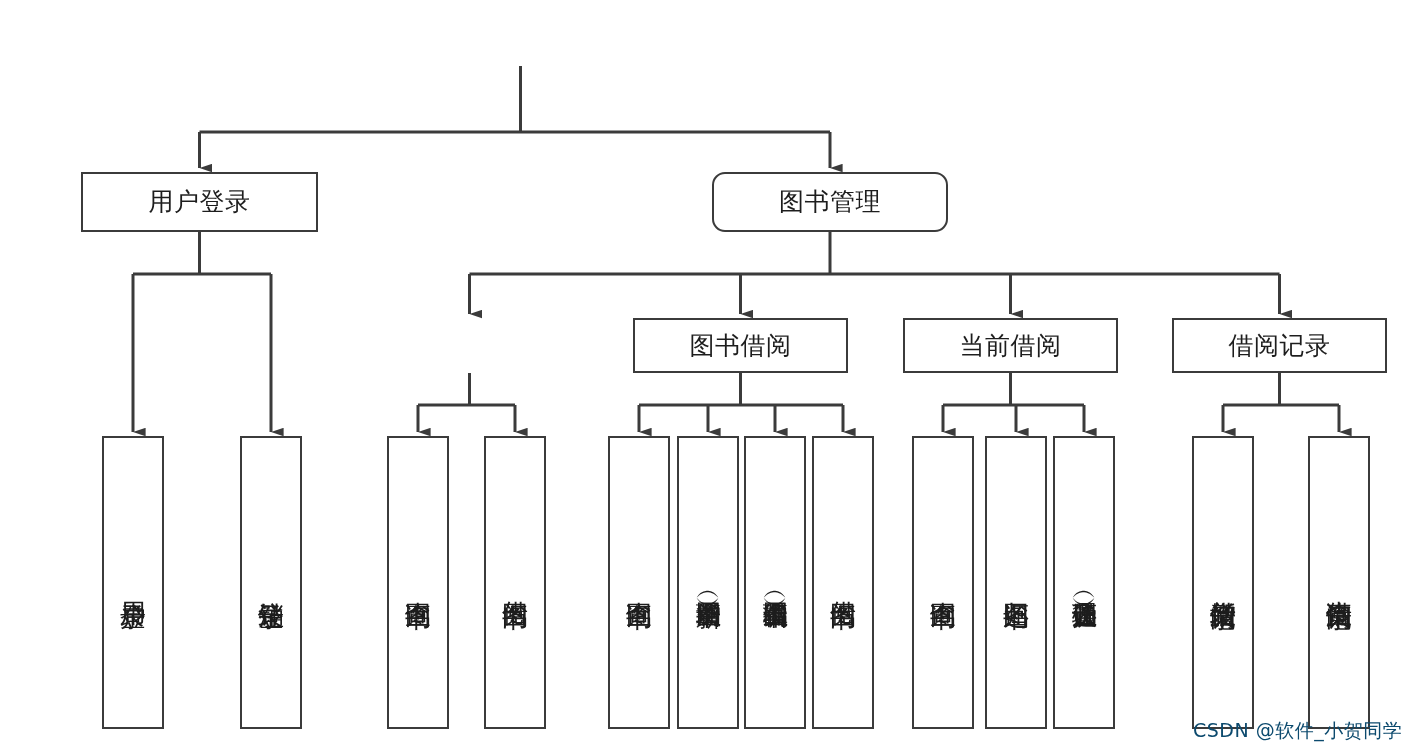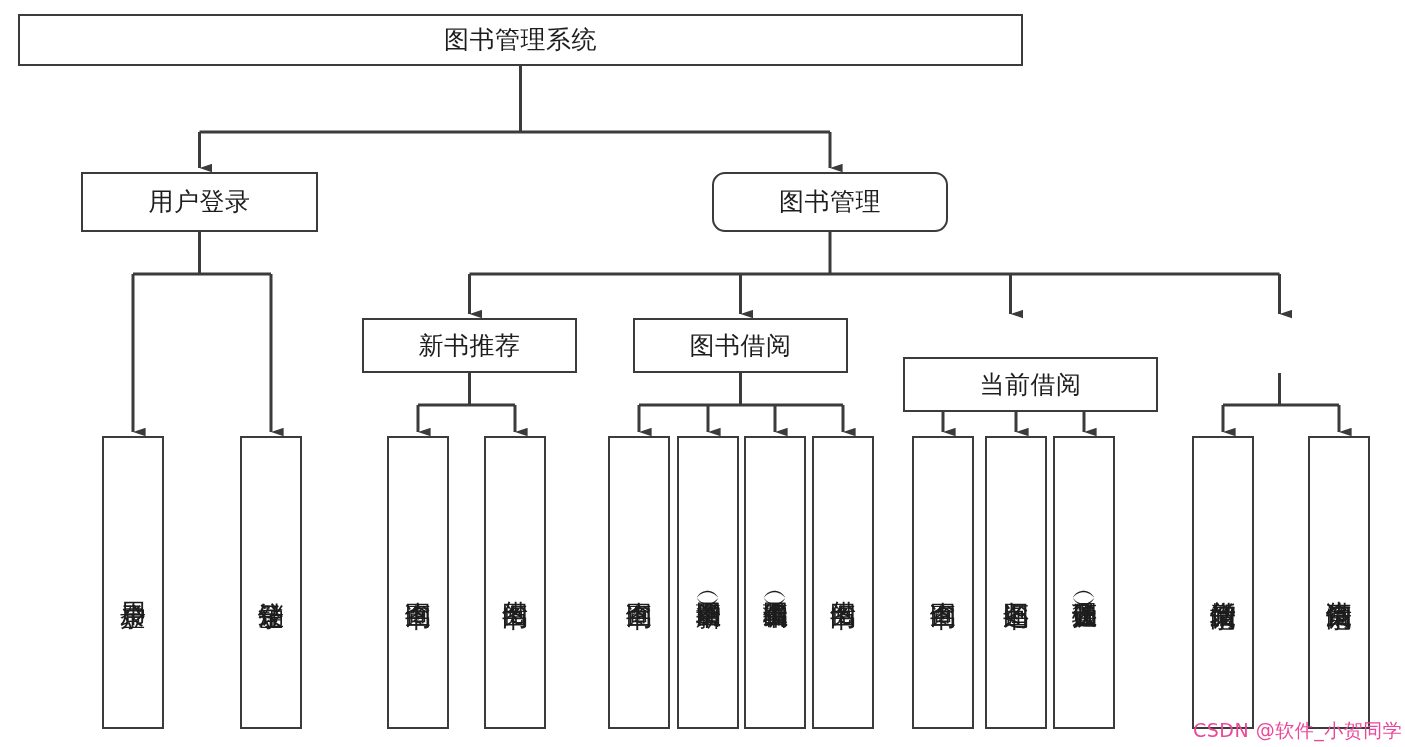--- a/index.html
+++ b/index.html
@@ -111,37 +111,36 @@
       <path d="M1016,405 L1016,432" marker-end="url(#arrow)"></path>
       <path d="M1084,405 L1084,432" marker-end="url(#arrow)"></path>
 
       <path d="M1279.5,373 L1279.5,405"></path>
       <path d="M1223,405 L1339,405"></path>
       <path d="M1223,405 L1223,432" marker-end="url(#arrow)"></path>
       <path d="M1339,405 L1339,432" marker-end="url(#arrow)"></path>
     </g>
   </svg>
 
-  <div class="node horiz" style="left: 18px; top: 14px; width: 1005px; height: 52px; border-color: rgb(59, 59, 59); color: rgb(29, 29, 29);">图书管理系统</div>
 
   <div class="node horiz" style="left: 81px; top: 172px; width: 237px; height: 60px; border-color: rgb(59, 59, 59); color: rgb(29, 29, 29);">用户登录</div>
   <div class="node horiz" style="left: 712px; top: 172px; width: 236px; height: 60px; border-color: rgb(59, 59, 59); color: rgb(29, 29, 29); border-radius: 13px;">图书管理</div>
 
-  <div class="node horiz" style="left: 362px; top: 318px; width: 215px; height: 55px; border-color: rgb(59, 59, 59); color: rgb(29, 29, 29);">新书推荐</div>
   <div class="node horiz" style="left: 633px; top: 318px; width: 215px; height: 55px; border-color: rgb(59, 59, 59); color: rgb(29, 29, 29); text-align: center;">图书借阅</div>
-  <div class="node horiz" style="left: 903px; top: 318px; width: 255px; height: 55px; border-color: rgb(59, 59, 59); color: rgb(29, 29, 29); margin-top: 39px;">当前借阅</div>
+  <div class="node horiz" style="left: 903px; top: 318px; width: 215px; height: 55px; border-color: rgb(59, 59, 59); color: rgb(29, 29, 29);">当前借阅</div>
+  <div class="node horiz" style="left: 1172px; top: 318px; width: 215px; height: 55px; border-color: rgb(59, 59, 59); color: rgb(29, 29, 29);">借阅记录</div>
 
   <div class="node vert" style="left: 102px; top: 436px; width: 62px; height: 293px; border-color: rgb(59, 59, 59); color: rgb(29, 29, 29);">用户登录</div>
   <div class="node vert" style="left: 240px; top: 436px; width: 62px; height: 293px; border-color: rgb(59, 59, 59); color: rgb(29, 29, 29);">注销登录</div>
   <div class="node vert" style="left: 387px; top: 436px; width: 62px; height: 293px; border-color: rgb(59, 59, 59); color: rgb(29, 29, 29);">查询图书</div>
   <div class="node vert" style="left: 484px; top: 436px; width: 62px; height: 293px; border-color: rgb(59, 59, 59); color: rgb(29, 29, 29);">借阅图书</div>
   <div class="node vert" style="left: 608px; top: 436px; width: 62px; height: 293px; border-color: rgb(59, 59, 59); color: rgb(29, 29, 29);">查询图书</div>
   <div class="node vert tight" style="left: 677px; top: 436px; width: 62px; height: 293px; border-color: rgb(59, 59, 59); color: rgb(29, 29, 29);">新增图书（管理员）</div>
   <div class="node vert tight" style="left: 744px; top: 436px; width: 62px; height: 293px; border-color: rgb(59, 59, 59); color: rgb(29, 29, 29);">编辑图书（管理员）</div>
   <div class="node vert" style="left: 812px; top: 436px; width: 62px; height: 293px; border-color: rgb(59, 59, 59); color: rgb(29, 29, 29);">借阅图书</div>
   <div class="node vert" style="left: 912px; top: 436px; width: 62px; height: 293px; border-color: rgb(59, 59, 59); color: rgb(29, 29, 29);">查询图书</div>
   <div class="node vert" style="left: 985px; top: 436px; width: 62px; height: 293px; border-color: rgb(59, 59, 59); color: rgb(29, 29, 29);">归还图书</div>
   <div class="node vert tight" style="left: 1053px; top: 436px; width: 62px; height: 293px; border-color: rgb(59, 59, 59); color: rgb(29, 29, 29);">确认归还（管理员）</div>
   <div class="node vert" style="left: 1192px; top: 436px; width: 62px; height: 293px; border-color: rgb(59, 59, 59); color: rgb(29, 29, 29);">新增借阅记录</div>
   <div class="node vert" style="left: 1308px; top: 436px; width: 62px; height: 293px; border-color: rgb(59, 59, 59); color: rgb(29, 29, 29);">查询借阅记录</div>
 
-  <div class="watermark" style="left: 1193px; top: 718px; color: #ec4899; text-align: right;">CSDN @软件_小贺同学</div>
+  <div class="watermark" style="left: 1193px; top: 718px; color: #0c4a6e; text-align: right;">CSDN @软件_小贺同学</div>
 </div>
 
 </body></html>

